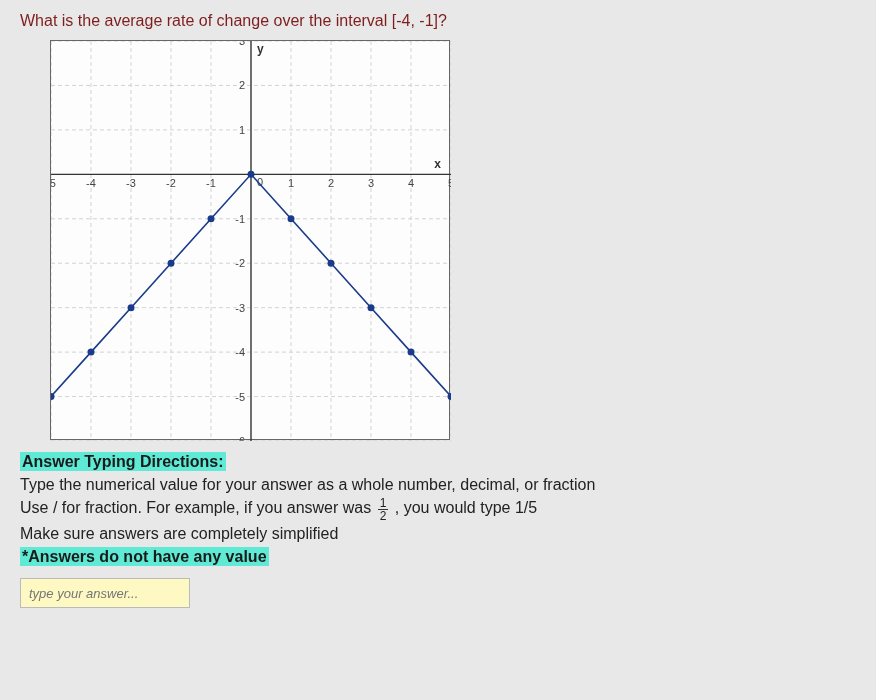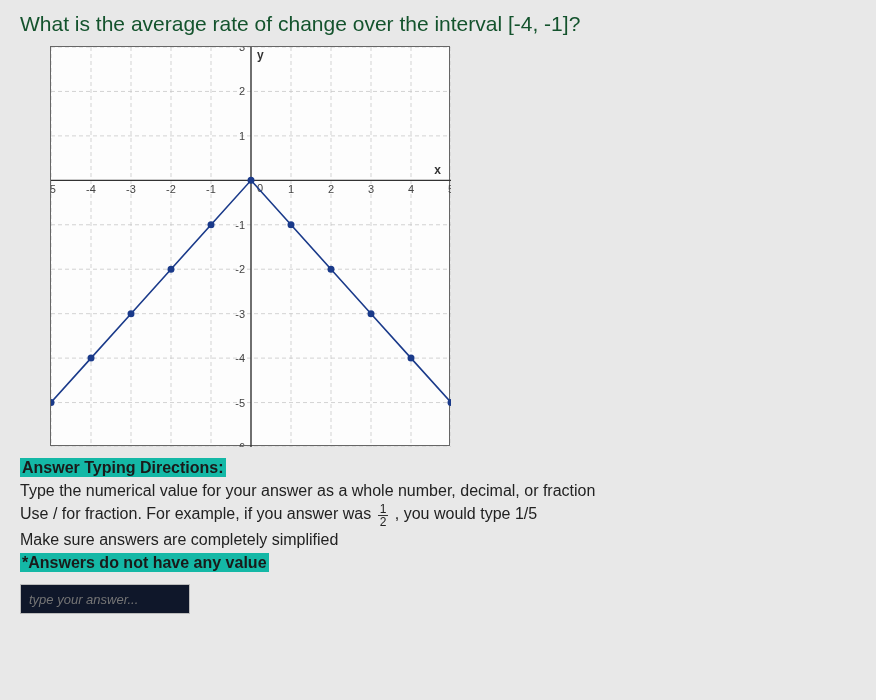--- a/index.html
+++ b/index.html
@@ -6,23 +6,23 @@
   body {
     font-family: Arial, Helvetica, sans-serif;
     background: #e8e8e8;
     width: 876px;
     height: 700px;
     padding: 12px 20px;
     color: #222;
     overflow: hidden;
   }
   .question {
-    font-size: 21px;
+    font-size: 16px;
     font-weight: 400;
-    color: #14532d;
+    color: #7f1d1d;
     margin-bottom: 10px;
   }
   .graph-wrap {
     margin-left: 30px;
     margin-bottom: 10px;
   }
   .graph {
     position: relative;
     width: 400px;
     height: 400px;
@@ -35,32 +35,32 @@
   .axis-label { font-size: 12px; fill: #333; font-family: Arial; font-weight: 600; }
   .func-line { stroke: #1a3a8a; stroke-width: 1.6; fill: none; }
   .func-point { fill: #1a3a8a; }
   .directions-box {
     margin-top: 8px;
     font-size: 16px;
     line-height: 1.45;
     color: #222;
   }
   .hl {
-    background: #14b8a6;
+    background: #5eead4;
     display: inline;
     padding: 1px 2px;
     font-weight: 600;
     color: #1a1a1a;
   }
   .answer-input {
     margin-top: 10px;
     width: 170px;
     height: 30px;
     border: 1px solid #bbb;
-    background: #0f172a;
+    background: #fef9c3;
     font-size: 13px;
     padding: 4px 8px;
     color: #888;
     font-style: italic;
   }
   .frac {
     display: inline-block;
     vertical-align: middle;
     text-align: center;
     font-size: 12px;

